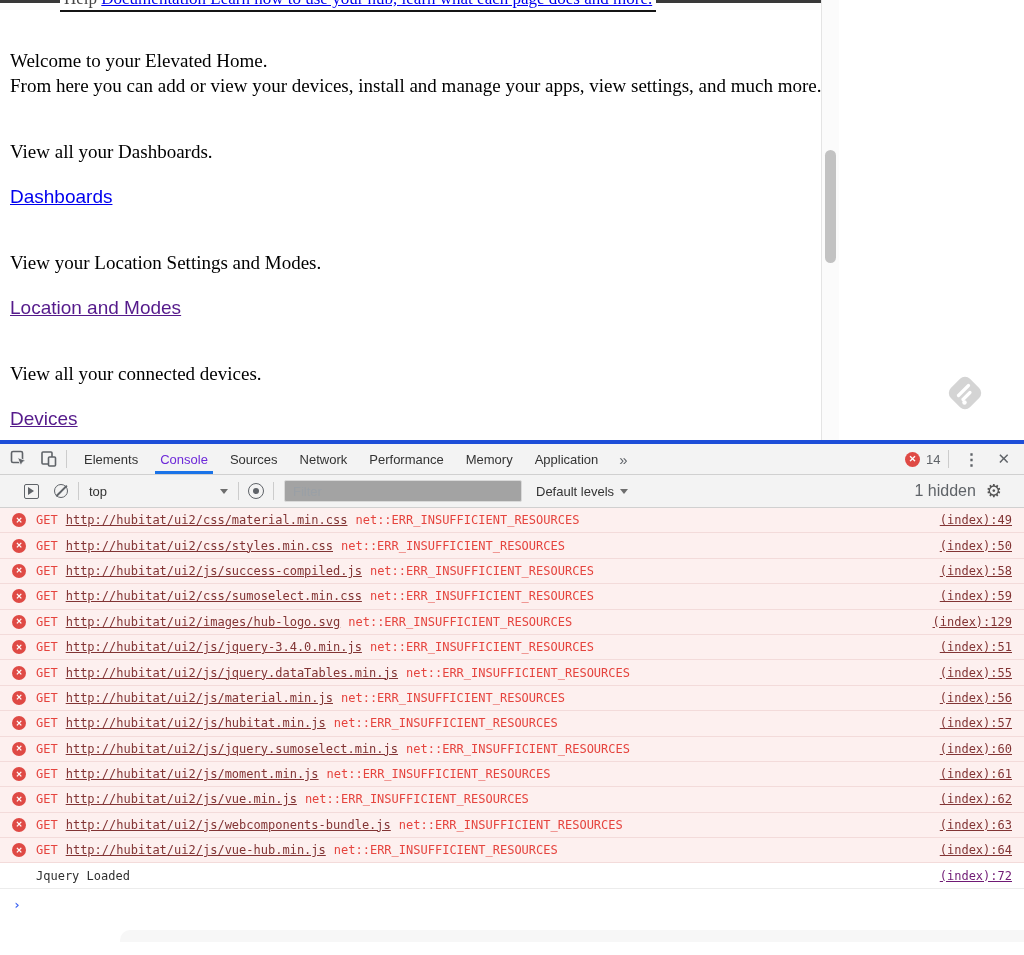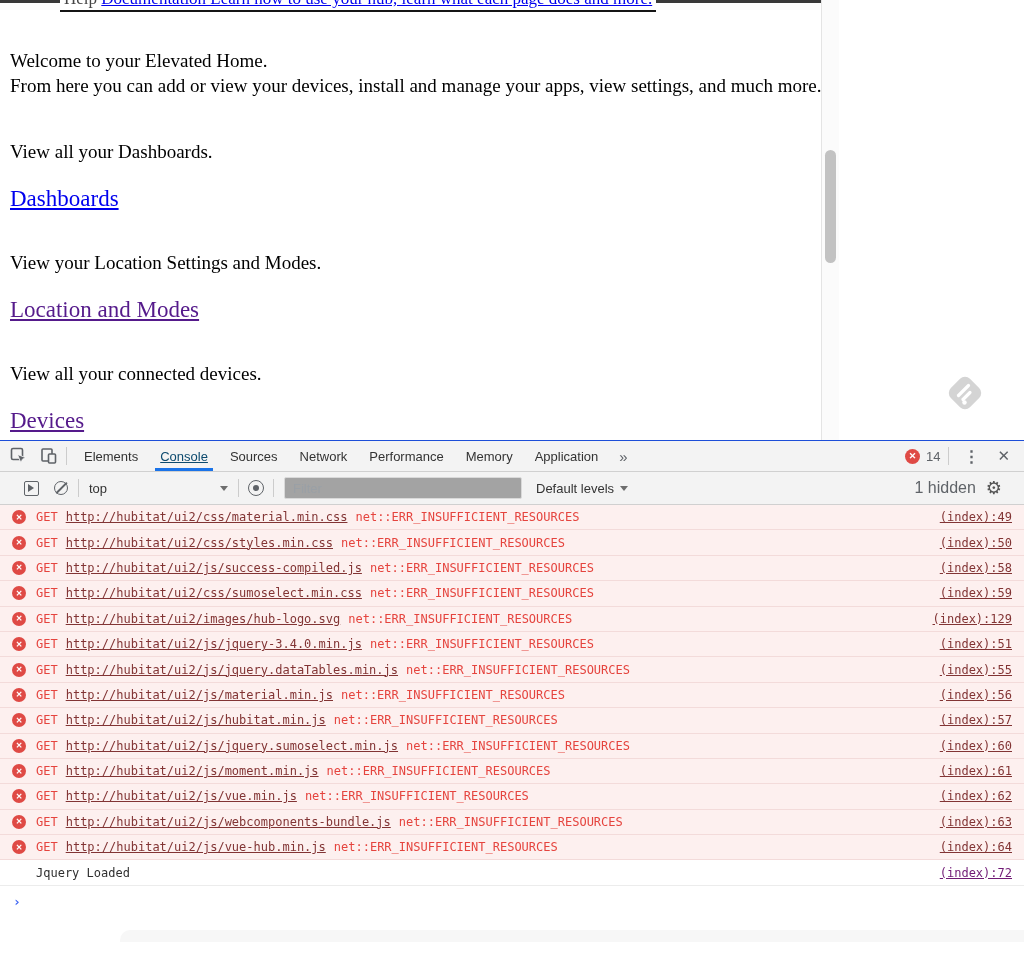--- a/index.html
+++ b/index.html
@@ -13,45 +13,45 @@
   .top-clip { position:absolute; left:0; top:0; right:0; height:12px; overflow:hidden; }
   .top-strip { position:absolute; left:0; top:0; right:0; height:3px; background:#3a3a3a; }
   .top-link-wrap { position:absolute; left:60px; top:-11px; background:#fff; padding:0 4px 1px 4px;
                    border-bottom:2px solid #151515; font-family:"Liberation Serif", serif;
                    font-size:17px; white-space:nowrap; }
   .top-link-prefix { color:#444; }
   .top-link-text { color:#0000EE; text-decoration:underline; }
 
   .serif-line { position:absolute; left:10px; font-family:"Liberation Serif", serif;
                 font-size:19px; color:#000; white-space:nowrap; }
-  a.page-link { font-family:Liberation Serif, serif; font-size:23px; text-decoration:underline; }
+  a.page-link { font-family:Liberation Sans, sans-serif; font-size:19px; text-decoration:underline; }
   a.page-link.unvisited { color:#0000EE; }
   a.page-link.visited { color:#551A8B; }
 
   
   .page-scrollbar { position:absolute; right:0; top:0; width:18px; height:440px;
                     background:#fbfbfb; border-left:1px solid #e4e4e4; }
   .page-scroll-thumb { position:absolute; left:3px; top:150px; width:11px; height:113px;
                        background:#c2c2c2; border-radius:6px; }
 
   .feedly-float { position:absolute; left:943px; top:371px; width:44px; height:44px; }
 
   
   .devtools { position:absolute; left:0; top:440px; width:1024px; height:502px;
-              background:#fff; border-top:1px solid #1d4ed8; font-size:13px; color:#333; }
+              background:#fff; border-top:4px solid #1d4ed8; font-size:13px; color:#333; }
 
   .dt-tabbar { height:31px; background:#f3f3f3; border-bottom:1px solid #d0d0d0;
                display:flex; align-items:center; }
   .dt-iconbtn { display:flex; align-items:center; justify-content:center;
                 width:30px; height:26px; cursor:pointer; }
   .dt-divider { width:1px; height:18px; background:#ccc; margin:0 2px; }
   .dt-tabs { display:flex; height:100%; align-items:stretch; margin-left:4px; }
   .dt-tab { display:flex; align-items:center; padding:0 11px; color:#333; position:relative;
             cursor:pointer; white-space:nowrap; }
-  .dt-tab.active { color:#0c4a6e;text-decoration:underline; }
+  .dt-tab.active { color:#6d28d9; }
   .dt-tab.active::after { content:""; position:absolute; left:6px; right:6px; bottom:0;
                           height:3px; background:#1a73e8; }
   .dt-more { display:flex; align-items:center; padding:0 10px; color:#5f6368; font-size:15px; cursor:pointer; }
   .dt-tabbar-right { margin-left:auto; display:flex; align-items:center; gap:6px; padding-right:8px; }
   .err-badge { width:15px; height:15px; border-radius:50%; background:#df4a45; color:#fff;
                display:flex; align-items:center; justify-content:center; font-size:9px; font-weight:bold; }
   .err-count { color:#5f6368; font-size:13px; }
   .kebab { color:#5f6368; font-size:16px; font-weight:bold; padding:0 6px; cursor:pointer; letter-spacing:0; }
   .close-x { color:#5f6368; font-size:15px; padding:0 6px; cursor:pointer; }
 

